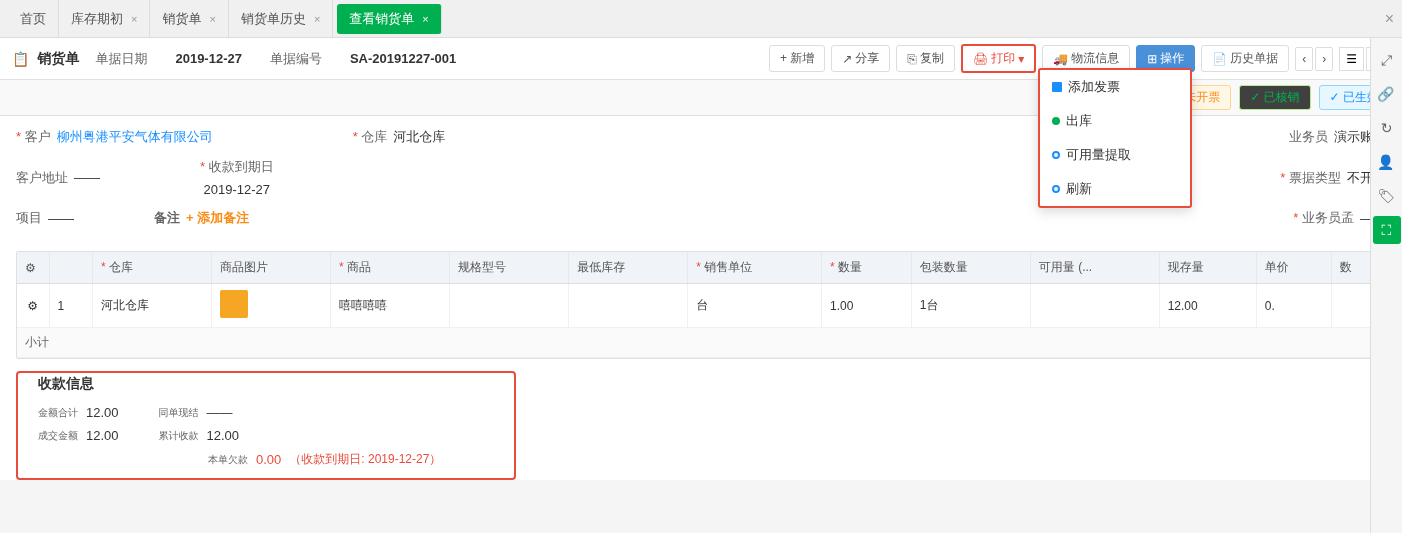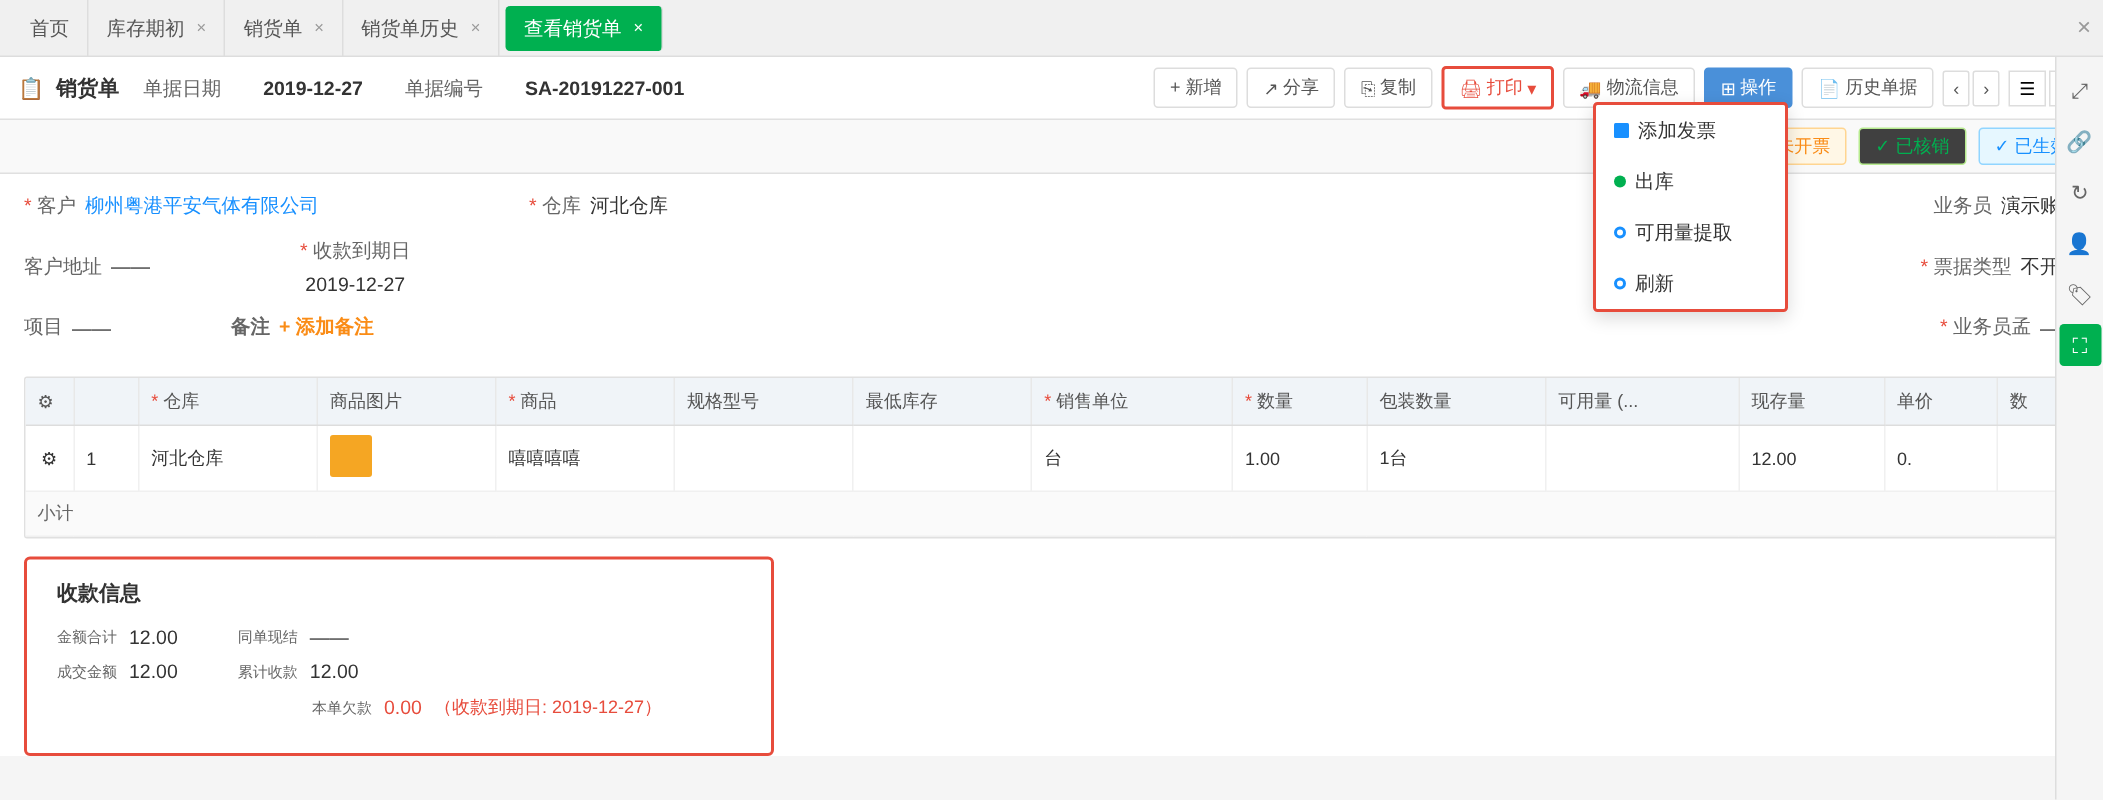--- a/index.html
+++ b/index.html
@@ -84,30 +84,30 @@
       padding: 6px 8px; border-bottom: 1px solid #f0f0f0; border-right: 1px solid #f0f0f0;
       color: #333;
     }
     .data-table tr.subtotal td { background: #fafafa; color: #666; font-size: 12px; }
     .gear-col { width: 32px; text-align: center; }
     .product-img { width: 28px; height: 28px; background: #f5a623; border-radius: 2px; display: inline-block; }
 
     
     .summary-section {
       margin: 12px 16px; border: 2px solid #e74c3c; border-radius: 4px;
-      padding: 14px 20px; background: #fff; max-width: 500px;
+      padding: 2px 20px; background: #fff; max-width: 500px;
     }
     .summary-title { font-size: 14px; font-weight: 600; margin-bottom: 12px; }
     .summary-row { display: flex; gap: 40px; margin-bottom: 8px; }
     .summary-item { display: flex; align-items: center; gap: 8px; }
     .summary-label { color: #666; font-size: 10px; }
     .summary-val { color: #333; font-size: 13px; }
     .summary-val.red { color: #e74c3c; }
     .dropdown-menu {
-      position: absolute; top: 68px; right: 210px; width: 130px;
+      position: absolute; top: 68px; right: 210px; width: 154px;
       background: #fff; border: 2px solid #e74c3c; border-radius: 3px;
       box-shadow: 0 4px 12px rgba(0,0,0,0.15); z-index: 200;
     }
     .dropdown-item {
       display: flex; align-items: center; gap: 6px; padding: 8px 12px;
       cursor: pointer; font-size: 13px; color: #333;
     }
     .dropdown-item .dot { width: 8px; height: 8px; border-radius: 50%; display: inline-block; }
     .dot-teal { background: #00b050; }
     .dot-outline { width: 8px; height: 8px; border-radius: 50%; border: 2px solid #1890ff; display: inline-block; }

